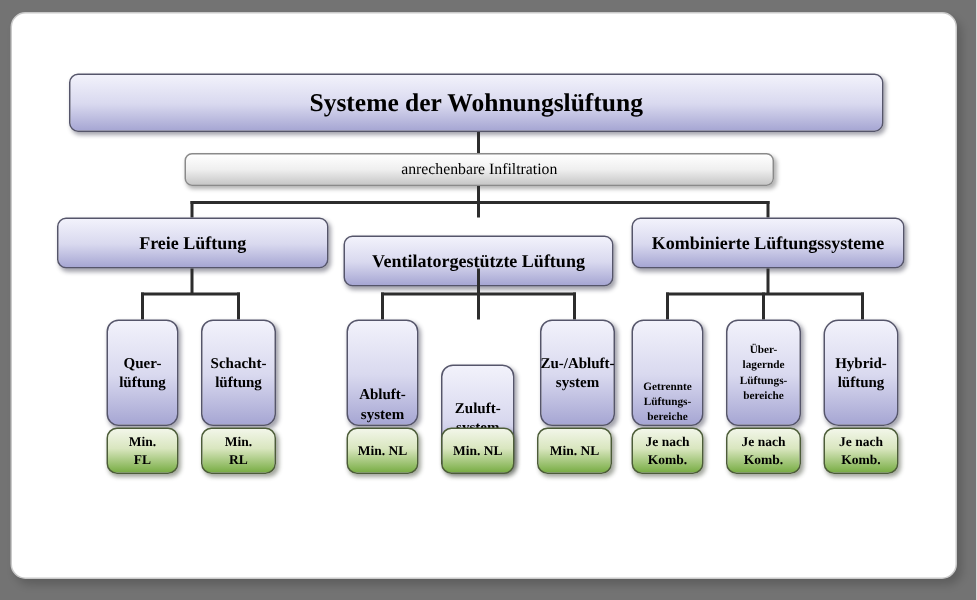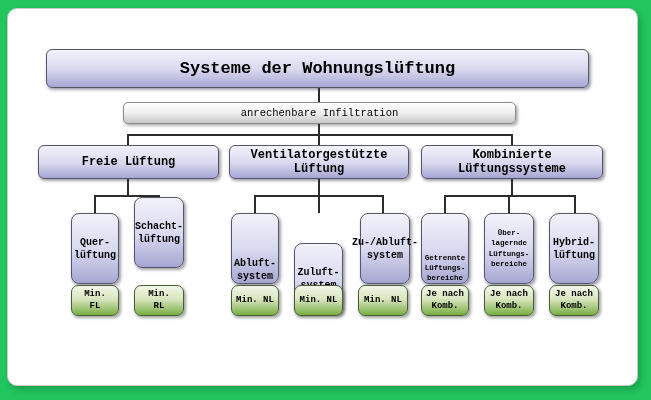--- a/index.html
+++ b/index.html
@@ -1,20 +1,20 @@
 <!DOCTYPE html>
 <html><head>
 <meta charset="utf-8">
 <style>
   html,body{margin:0;padding:0;background:#ffffff;}
   #stage{
     position:relative;
     width:651px;height:400px;
-    background:#22c55e;
-    font-family:Liberation Mono, monospace;
+    background:#737373;
+    font-family:Liberation Serif, serif;
     overflow:hidden;
   }
   .card{
     position:absolute;
     left:7px;top:8px;width:629px;height:376px;
     background:#ffffff;
     border:1px solid #c9c9c9;
     border-radius:10px;
     box-shadow:3px 4px 6px rgba(0,0,0,0.18);
   }
@@ -74,21 +74,21 @@
     <div class="vline" style="left:310px;top:79px;height:14px;"></div>
     <div class="vline" style="left:310px;top:115px;height:12px;"></div>
     <div class="hline" style="left:119px;top:125px;width:386px;"></div>
     <div class="vline" style="left:119px;top:125px;height:11px;"></div>
     <div class="vline" style="left:310px;top:125px;height:11px;"></div>
     <div class="vline" style="left:503px;top:125px;height:11px;"></div>
 
     <div class="node lav branch-box" style="left:30px;top:136px;width:181px;height:34px;text-align:center;">
       <span class="lbl">Freie Lüftung</span>
     </div>
-    <div class="node lav branch-box" style="left:221px;top:136px;width:180px;height:34px;">
+    <div class="node lav branch-box" style="left:221px;top:148px;width:180px;height:34px;">
       <span class="lbl">Ventilatorgestützte Lüftung</span>
     </div>
     <div class="node lav branch-box" style="left:413px;top:136px;width:182px;height:34px;">
       <span class="lbl">Kombinierte Lüftungssysteme</span>
     </div>
 
     <div class="vline" style="left:119px;top:170px;height:17px;"></div>
     <div class="vline" style="left:310px;top:170px;height:17px;"></div>
     <div class="vline" style="left:503px;top:170px;height:17px;"></div>
 
@@ -107,21 +107,21 @@
 
     <div class="node lav tall" style="left:63px;top:204px;width:48px;height:71px;">
       <span class="lbl">Quer-
 lüftung</span>
     </div>
     <div class="node green" style="left:63px;top:276px;width:48px;height:31px;">
       <span class="lbl">Min.
 FL</span>
     </div>
 
-    <div class="node lav tall" style="left:126px;top:188px;width:50px;height:71px;">
+    <div class="node lav tall" style="left:126px;top:204px;width:50px;height:71px;">
       <span class="lbl">Schacht-
 lüftung</span>
     </div>
     <div class="node green" style="left:126px;top:276px;width:50px;height:31px;">
       <span class="lbl">Min.
 RL</span>
     </div>
 
     <div class="node lav tall" style="left:223px;top:204px;width:48px;height:71px;align-items:flex-end;">
       <span class="lbl">Abluft-

